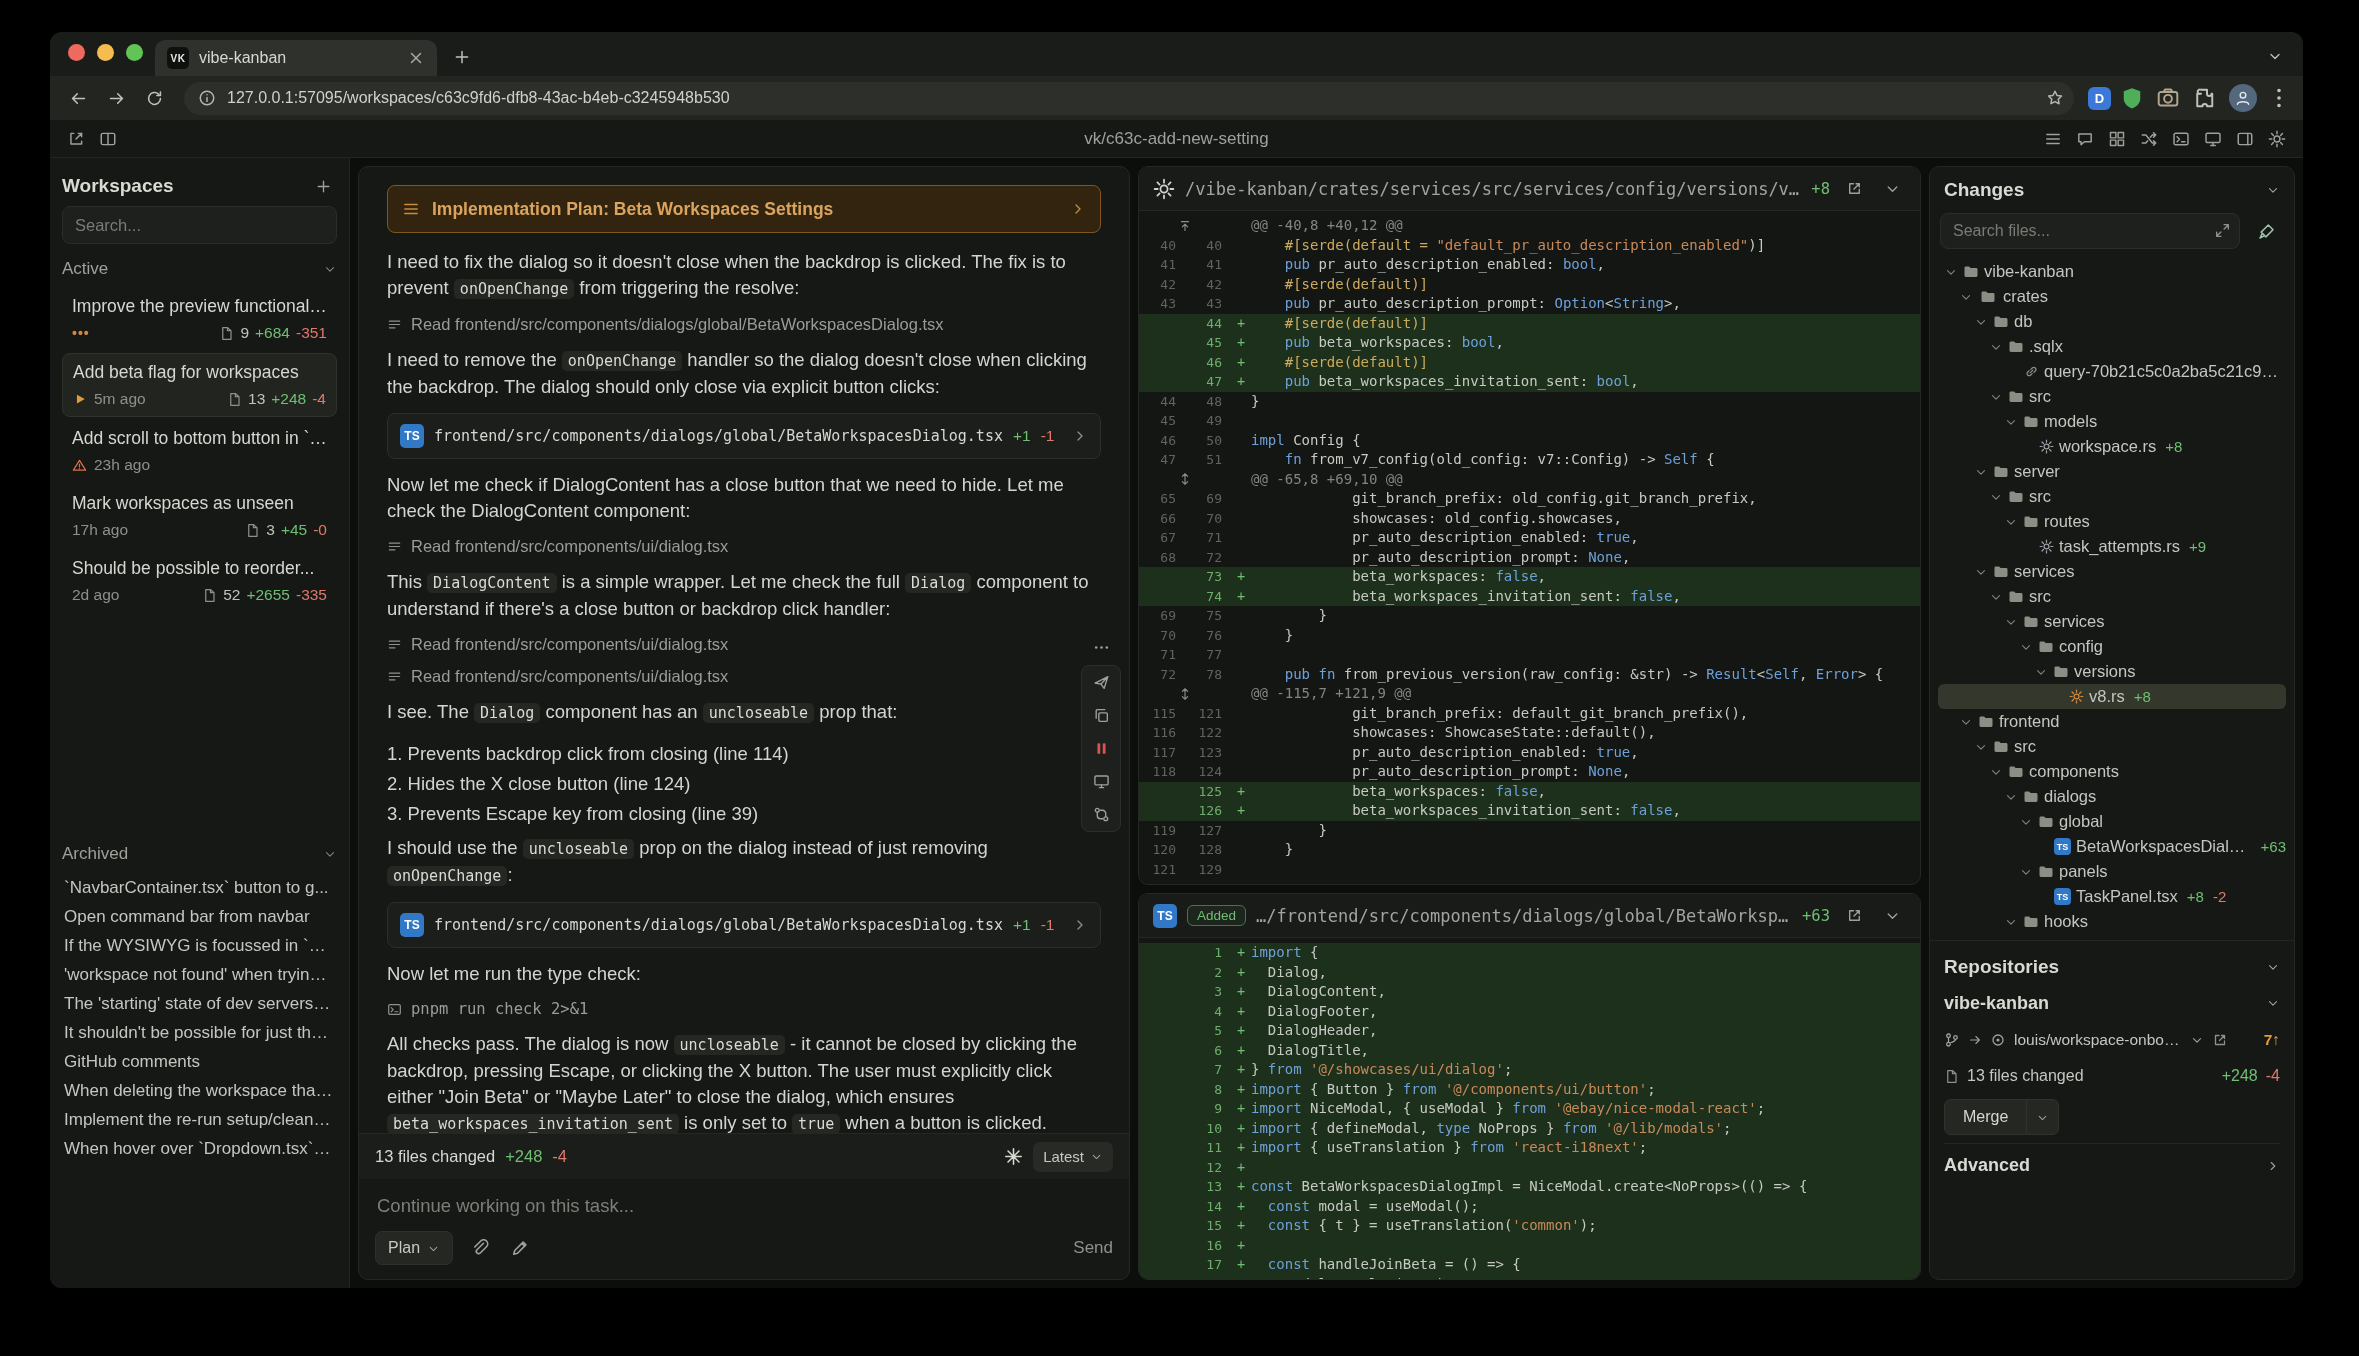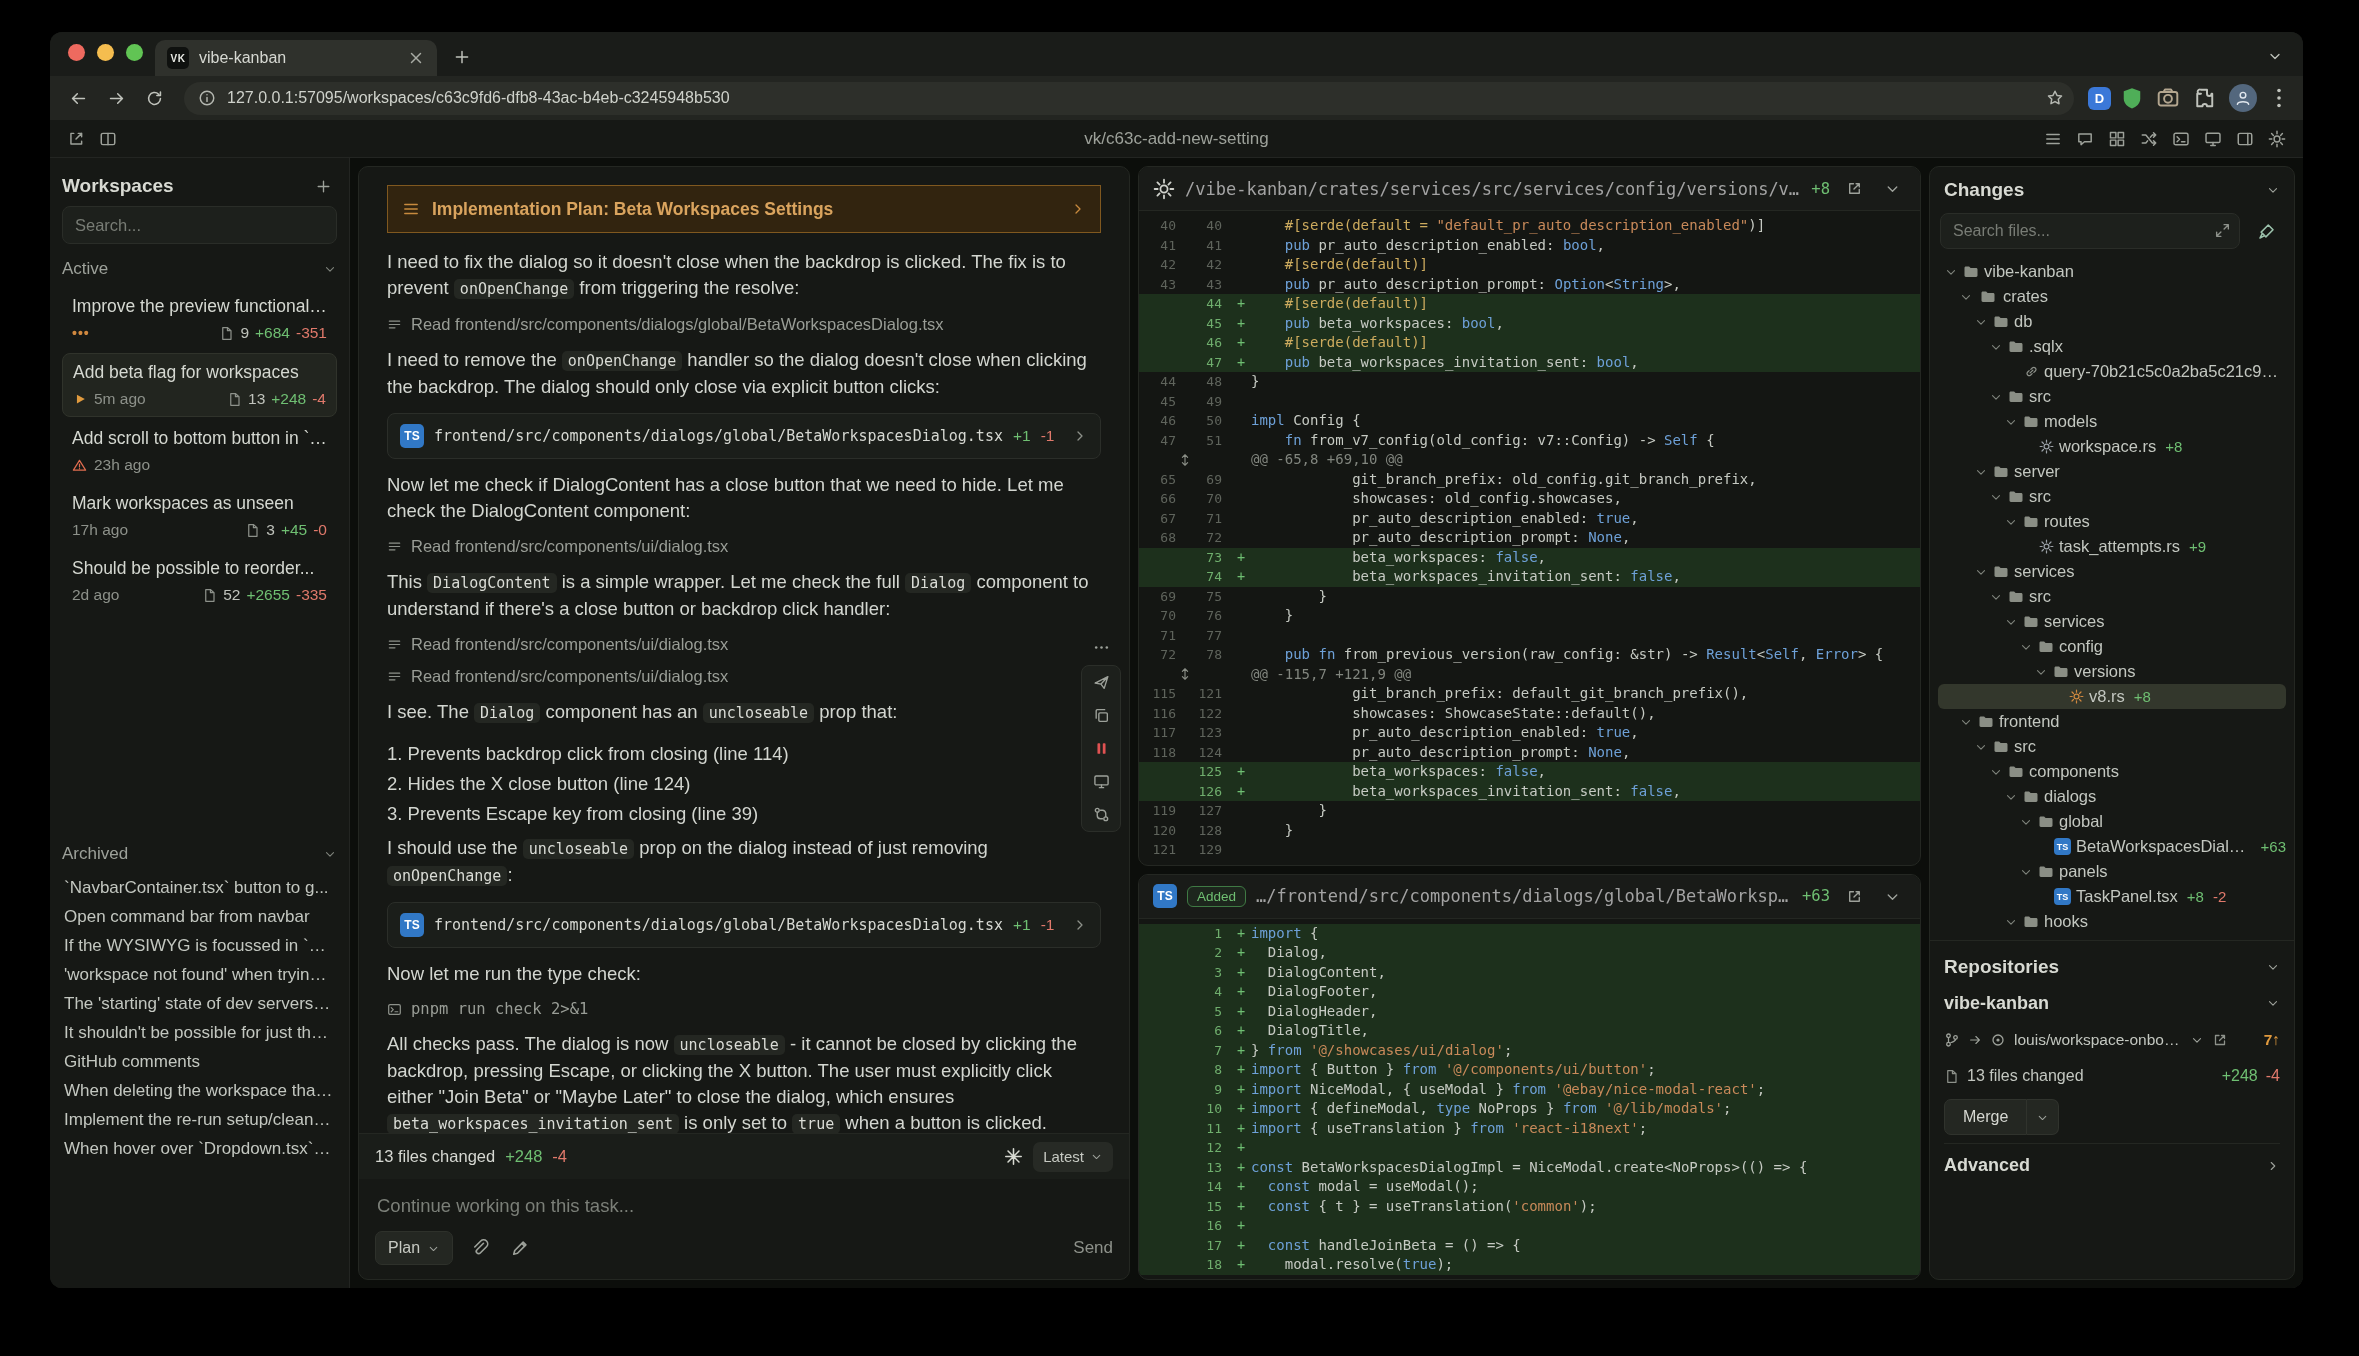--- a/index.html
+++ b/index.html
@@ -71,21 +71,21 @@
   .ws-files{color:#c0c3bc}
   .orangeic{color:#e09a3e}.redic{color:#e06c4f}
   .archived{margin-top:214px}
   .arch-item{height:29px;line-height:29px;font-size:17px;color:#c3c7c0;white-space:nowrap;overflow:hidden;text-overflow:ellipsis;padding:0 2px}
 
   .workarea{flex:1;display:flex;gap:8px;padding:8px;background:#0c0e0b;min-width:0}
 
   
   .chatcard{flex:0 0 772px;display:flex;flex-direction:column;background:#161815;border:1px solid #242722;border-radius:10px;position:relative;min-width:0;overflow:hidden}
   .chat-scroll{flex:1;overflow:hidden;padding:16px 28px 0}
-  .plan-banner{height:48px;display:flex;align-items:center;gap:12px;background:#32240f;border:1px solid #80581f;border-radius:0;padding:0 14px;margin:2px 0 16px}
+  .plan-banner{height:48px;display:flex;align-items:center;gap:12px;background:#32240f;border:1px solid #80581f;border-radius:8px;padding:0 14px;margin:2px 0 16px}
   .plan-label{flex:1;font-size:17.5px;font-weight:700;color:#daa45e;white-space:nowrap;overflow:hidden;text-overflow:ellipsis}
   .plan-ic{color:#c88a3e}
   .cp{font-size:18.5px;line-height:26px;color:#d3d6d0;margin-bottom:13px}
   .cp code,.clist-item code{font-family:"DejaVu Sans Mono","Liberation Mono",monospace;font-size:15px;background:#242722;border-radius:5px;padding:1px 6px;color:#dadcd6}
   .cread{display:flex;gap:9px;align-items:center;margin:2px 0 13px;font-size:16.5px;color:#999d96}
   .cread .term-text{font-size:15.5px}
   .cfile{height:46px;display:flex;align-items:center;gap:10px;background:#1b1e1a;border:1px solid #2b2e29;border-radius:8px;padding:0 12px;margin-bottom:13px;font-size:15.5px}
   .tsbadge{width:24px;height:24px;border-radius:5px;background:#3178c6;color:#fff;font-size:12px;font-weight:700;display:inline-flex;align-items:center;justify-content:center;flex:none}
   .tsbadge.sm{width:17px;height:17px;font-size:9px;border-radius:4px}
   .cfile-path{color:#d6d8d2;overflow:hidden;text-overflow:ellipsis;white-space:nowrap;font-size:15px}
@@ -667,20 +667,28 @@
                   <path d="M7 3.5H3.5v9h9V9M9.5 3.5h3v3M12.3 3.7L7.5 8.5"></path>
                 </svg>
               </button>
             <button class="dhbtn" data-icon="chevron-down">
                 <svg viewBox="0 0 16 16" fill="none" stroke="currentColor" stroke-width="1.3" stroke-linecap="round" stroke-linejoin="round">
                   <path d="M4 6.5l4 4 4-4"></path>
                 </svg>
               </button>
           </div>
           <div class="diff-body" id="difftop-lines">
+              <div class="dl dl-hunk">
+                <span class="dl-g">
+                  <svg viewBox="0 0 16 16" fill="none" stroke="currentColor" stroke-width="1.3" stroke-linecap="round" stroke-linejoin="round">
+                    <path d="M4 3h8M8 13V6M5 9l3-3 3 3"></path>
+                  </svg>
+                </span>
+                <span class="dl-c hunkc">@@ -40,8 +40,12 @@</span>
+              </div>
               <div class="dl">
                 <span class="dl-n">40</span>
                 <span class="dl-n">40</span>
                 <span class="dl-m"></span>
                 <span class="dl-c">    <i class="tk-a">#[serde(default = </i><i class="tk-s">"default_pr_auto_description_enabled"</i>)]</span>
               </div>
               <div class="dl">
                 <span class="dl-n">41</span>
                 <span class="dl-n">41</span>
                 <span class="dl-m"></span>

